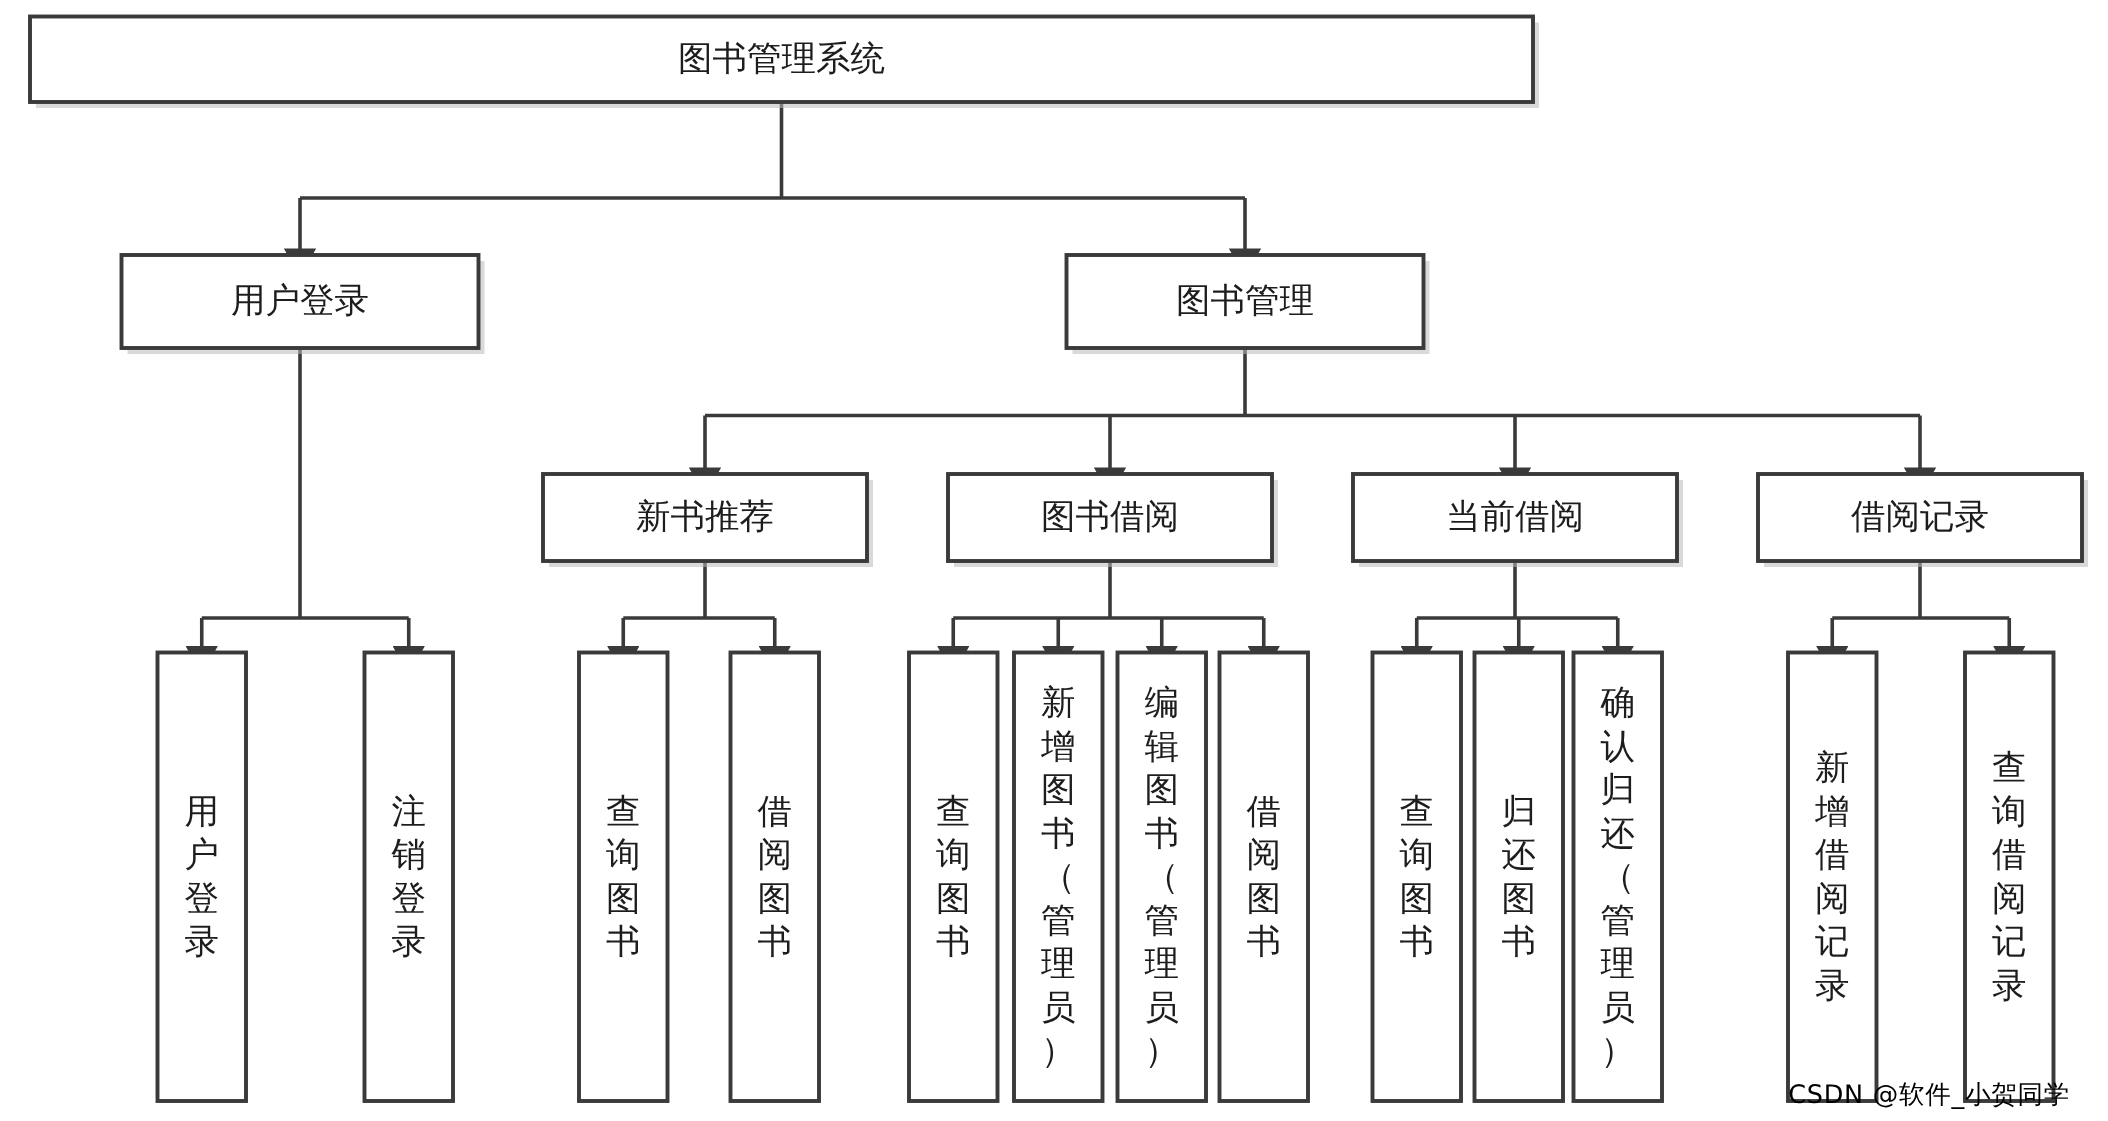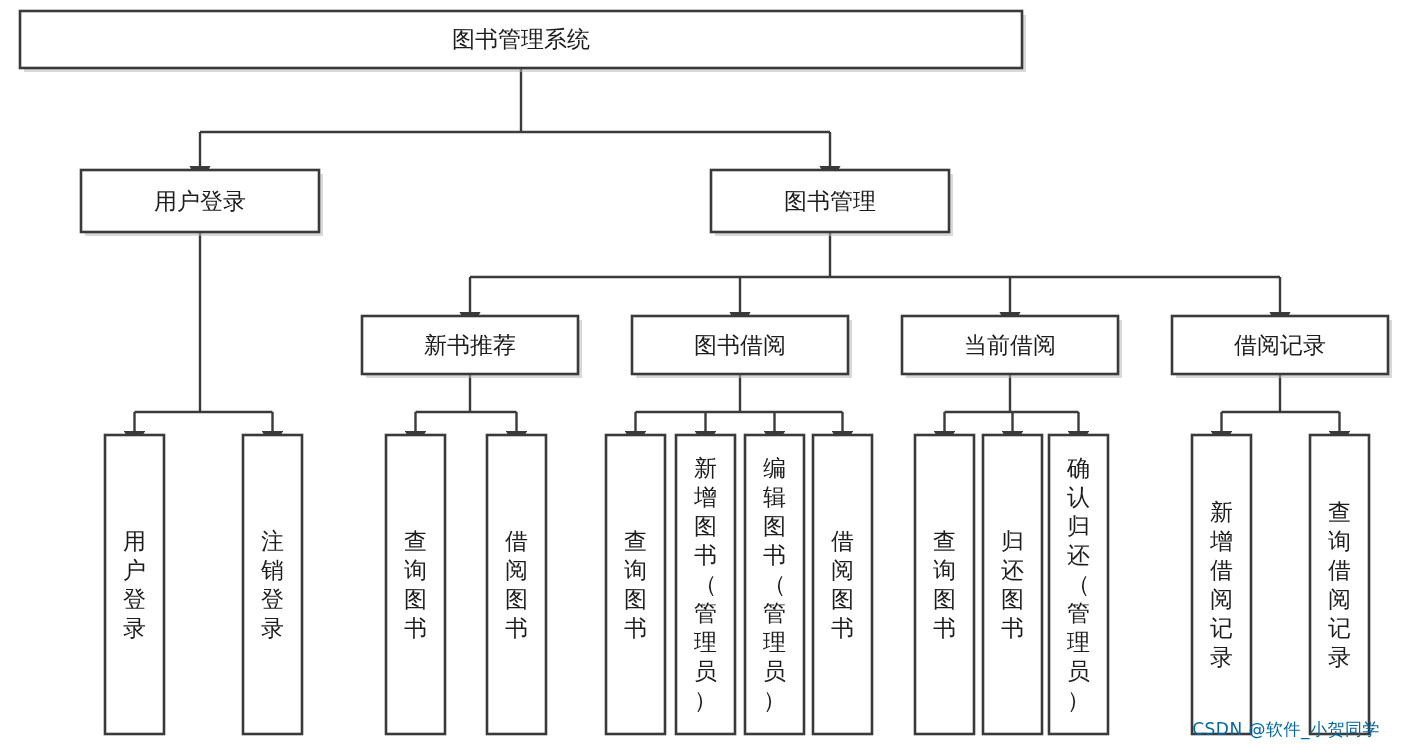--- a/index.html
+++ b/index.html
@@ -53,21 +53,21 @@
     font-size: 23px;
     fill: #1d1d1d;
     text-anchor: middle;
   }
   .watermark {
     position: absolute;
     right: 14px;
     bottom: 6px;
     font-family: "DejaVu Sans", "Liberation Sans", sans-serif;
     font-size: 17px;
-    color: #0369a1;
+    color: #000000;
     letter-spacing: 0.5px;
     user-select: none;
     white-space: pre;
   }
 </style>
 </head>
 <body>
 
 <div id="canvas">
 

